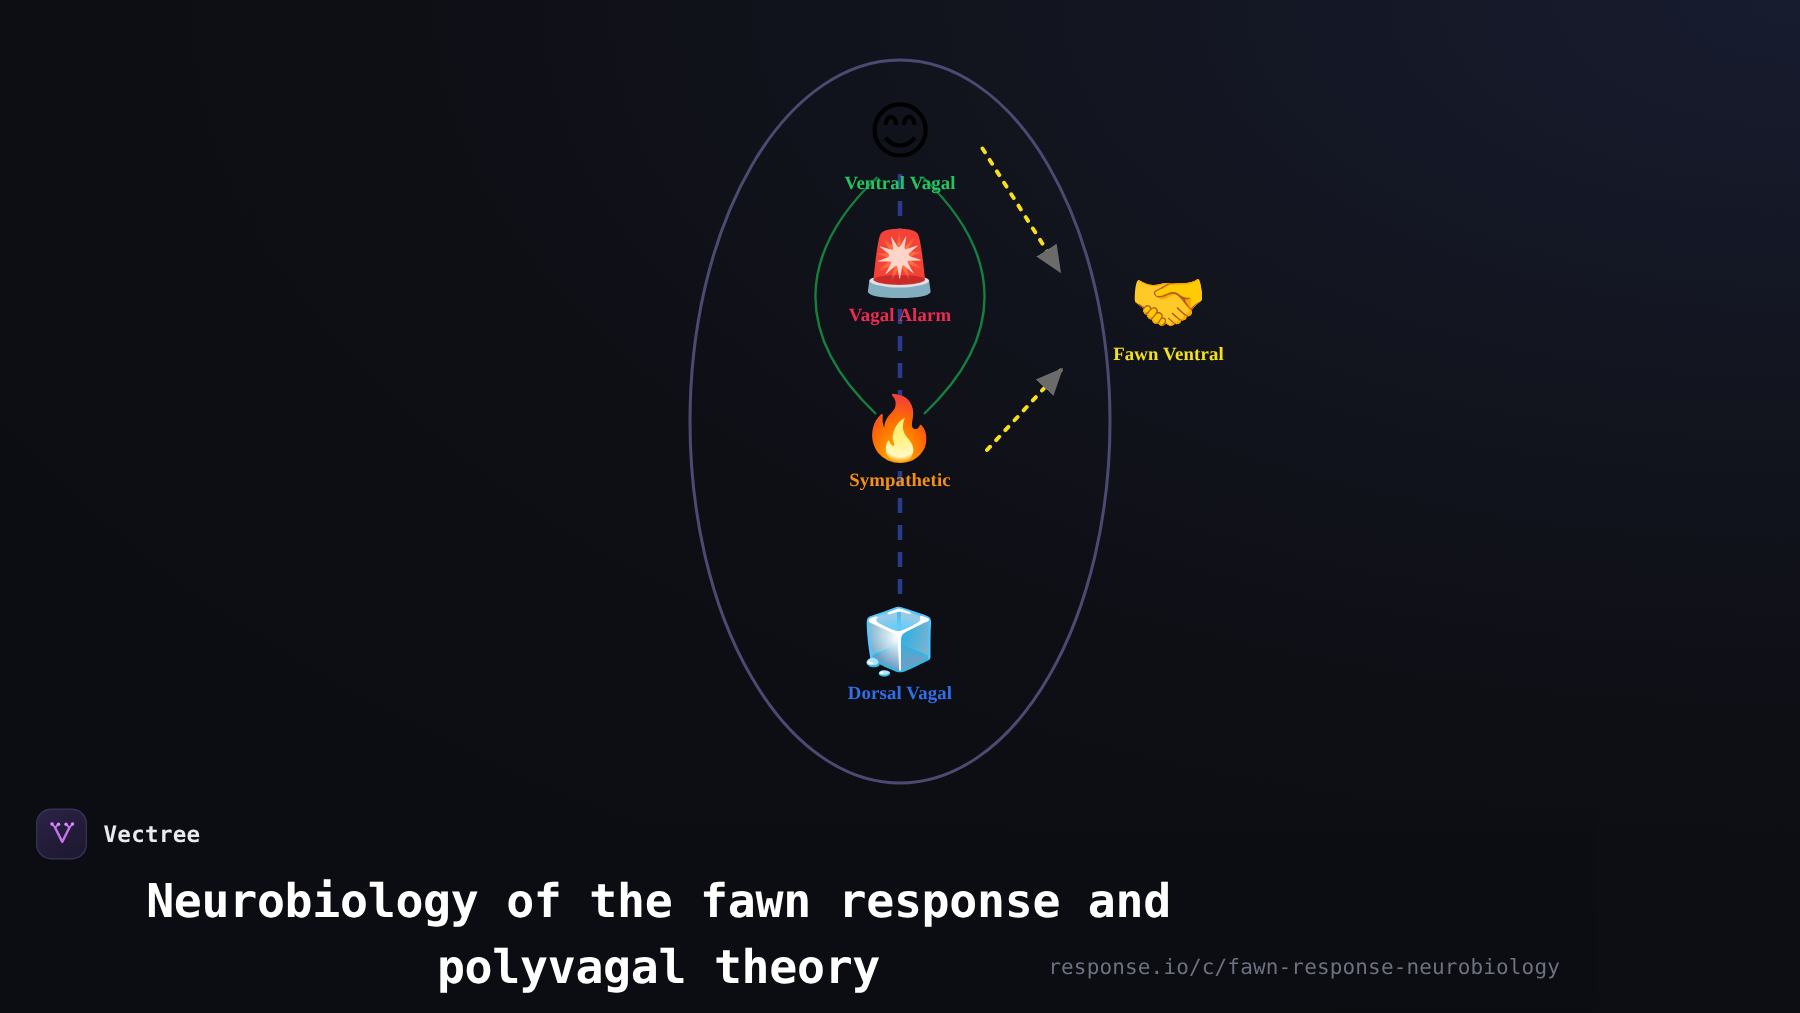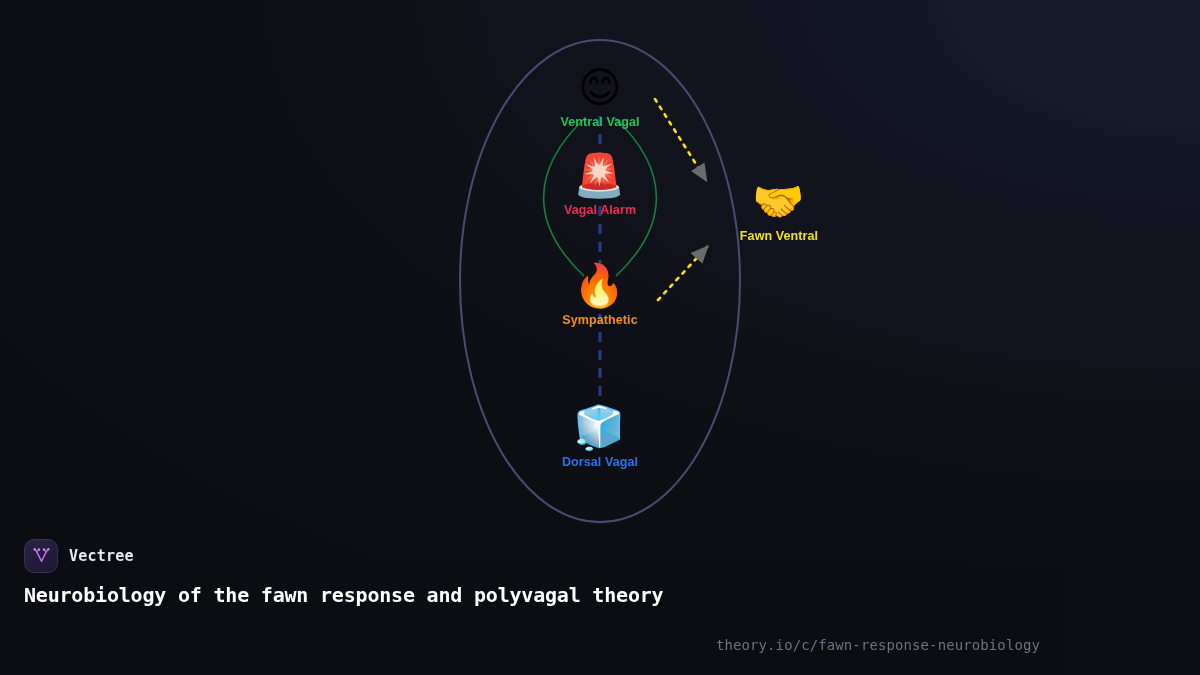--- a/index.html
+++ b/index.html
@@ -46,21 +46,21 @@
   .node-emoji {
     font-family: "DejaVu Sans", sans-serif;
     font-size: 42px;
     line-height: 48px;
     display: block;
     height: 48px;
   }
   .node-label {
     display: block;
     margin-top: 4px;
-    font-family: Liberation Sans, sans-serif;
+    font-family: Liberation Serif, serif;
     font-size: 12.5px;
     font-weight: bold;
     letter-spacing: 0.1px;
     white-space: nowrap;
   }
 
   #node-ventral  { left: 600px; top: 64px; }
   #node-limbic   { left: 600px; top: 152px; }
   #node-symp     { left: 600px; top: 262px; }
   #node-dorsal   { left: 600px; top: 404px; }
@@ -99,25 +99,26 @@
     font-weight: bold;
     color: #e8eaf0;
     letter-spacing: 0.2px;
   }
   #headline {
     position: absolute;
     left: 24px;
     top: 44px;
     width: 830px;
     font-family: "DejaVu Sans Mono", monospace;
-    font-size: 20px;
+    font-size: 31px;
     font-weight: bold;
-    line-height: 32px;
+    line-height: 44px;
     color: #ffffff;
     letter-spacing: -0.2px;
+    text-align: center;
   }
   #footer-url {
     position: absolute;
     right: 24px;
     bottom: 22px;
     font-family: "DejaVu Sans Mono", monospace;
     font-size: 14px;
     color: #6d7180;
     letter-spacing: 0.1px;
   }
@@ -182,16 +183,16 @@
           <circle cx="8.8" cy="3.1" r="1.5" fill="#d98bf5"></circle>
           <circle cx="15.2" cy="3.1" r="1.5" fill="#d98bf5"></circle>
           <circle cx="20.6" cy="2.9" r="1.5" fill="#d98bf5"></circle>
         </svg>
       </div>
       <span id="brand-name">Vectree</span>
     </div>
 
     <div id="headline">Neurobiology of the fawn response and polyvagal theory</div>
 
-    <div id="footer-url">theory.io/c/fawn-response-neurobiology</div>
+    <div id="footer-url">response.io/c/fawn-response-neurobiology</div>
   </div>
 
 </div>
 
 </body></html>

